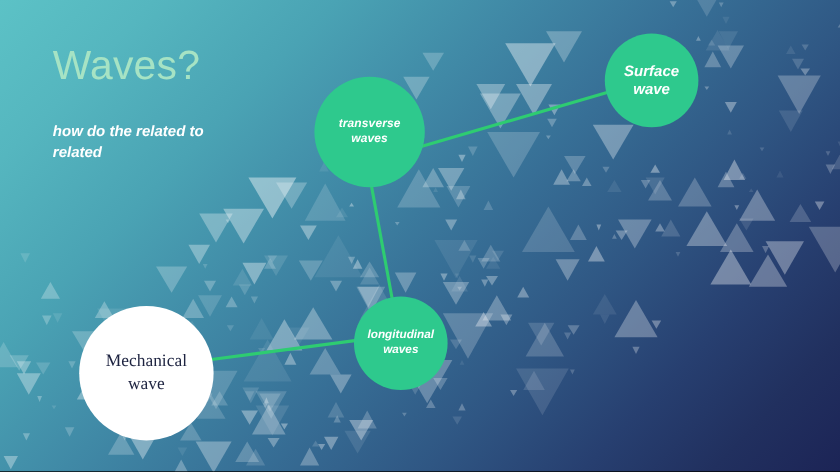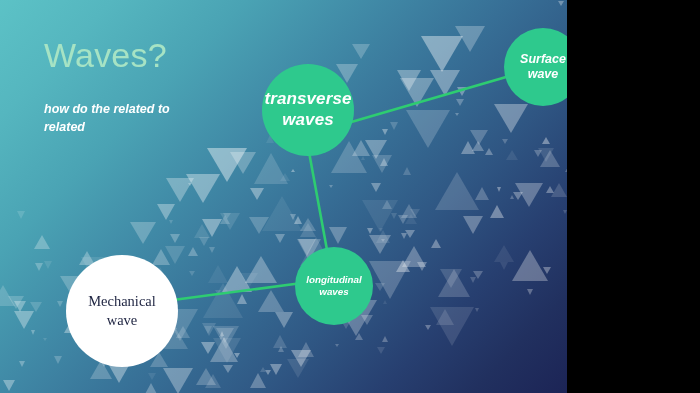--- a/index.html
+++ b/index.html
@@ -3,36 +3,35 @@
 <meta charset="utf-8">
 <title>Waves Prezi Slide</title>
 <style>
   html, body {
     margin: 0;
     padding: 0;
     background: #000;
   }
   #slide {
     position: relative;
-    width: 552px;
+    width: 700px;
     height: 393px;
     overflow: hidden;
     font-family: "Liberation Sans", sans-serif;
     background:
       linear-gradient(134deg,
         #5cc2c6 0%,
         #55b6bf 12%,
         #4aa3b4 26%,
         #4089a6 40%,
         #376f96 54%,
         #2f5683 68%,
         #273f70 80%,
         #21305f 90%,
         #1c2456 100%);
-    padding-left: 15px;
   }
 
   
   #tri-layer {
     position: absolute;
     inset: 0;
     pointer-events: none;
   }
   .tri {
     position: absolute;
@@ -67,21 +66,21 @@
   .node-white {
     background: #ffffff;
     color: #1d2340;
     font-family: "Liberation Serif", serif;
     line-height: 1.3;
   }
 
   #node-transverse {
     left: 262px; top: 64px;
     width: 92px; height: 92px;
-    font-size: 17px;
+    font-size: 10px;
     letter-spacing: .1px;
   }
   #node-surface {
     left: 504px; top: 28px;
     width: 78px; height: 78px;
     font-size: 12.5px;
   }
   #node-longitudinal {
     left: 295px; top: 247px;
     width: 78px; height: 78px;

